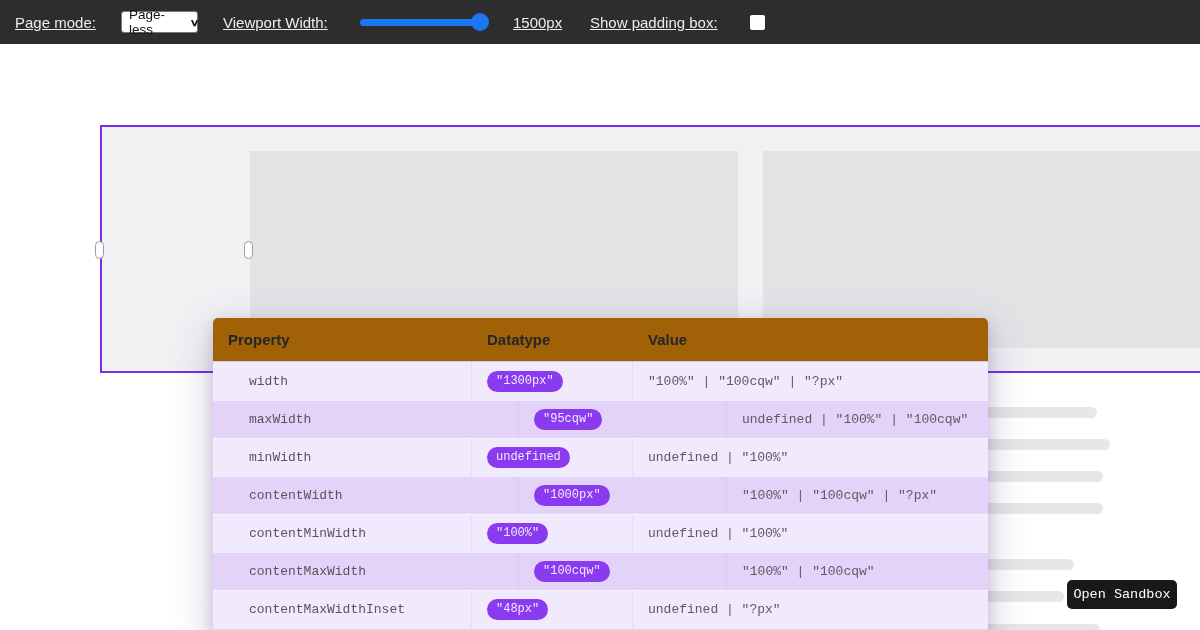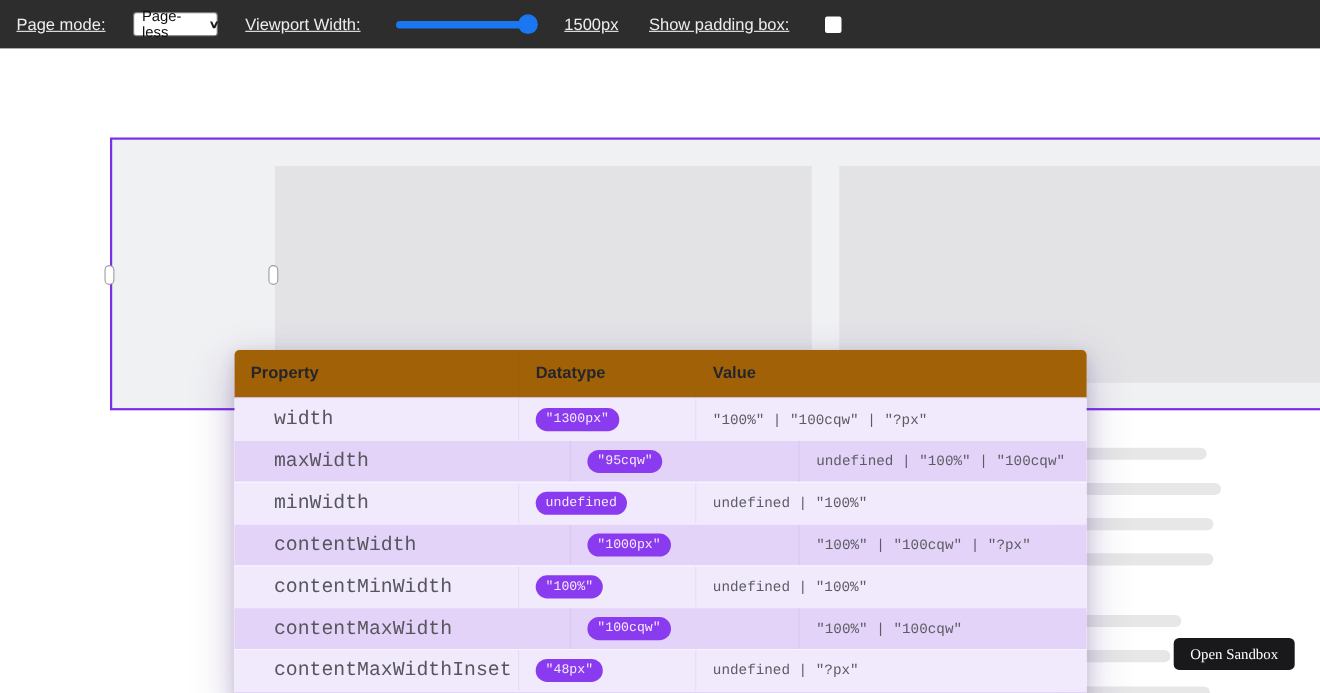--- a/index.html
+++ b/index.html
@@ -125,39 +125,39 @@
   }
   .pt-header .pt-cell {
     font-size: 15px; font-weight: bold; color: #25252b;
   }
   .pt-body-row { height: 38px; }
   .pt-body-row.odd  { background: #f1e9fc; }
   .pt-body-row.even { background: #e3d3f8; gap: 47px; }
   .pt-body-row + .pt-body-row { border-top: 1px solid rgba(255,255,255,0.55); }
   .pt-cell { padding-left: 15px; height: 100%; display: flex; align-items: center; }
   .pt-cell.c2, .pt-cell.c3 { border-left: 1px solid rgba(103,58,183,0.07); }
-  .pt-property { font-size: 18px; color: #56565e; padding-left: 36px; }
+  .pt-property { font-size: 13px; color: #56565e; padding-left: 36px; }
   .pt-datatype { font-size: 13px; color: #5c5c64; }
   .value-badge {
     display: inline-block;
     background: #8a3bef; color: #f3eaff;
     font-size: 12px; line-height: 1;
     padding: 4px 9px 5px;
     border-radius: 11px;
     white-space: nowrap;
   }
   .pt-partial-row { height: 10px; background: #e3d3f8; border-top: 1px solid rgba(255,255,255,0.55); }
 
   
   .open-sandbox-btn {
     position: absolute; left: 1067px; top: 580px;
     width: 110px; height: 29px;
     background: #19191b; color: #ffffff;
     border: none; border-radius: 5px;
-    font-family: Liberation Serif, serif;
+    font-family: Liberation Mono, monospace;
     font-size: 13.5px;
     display: flex; align-items: center; justify-content: center;
     z-index: 6;
     cursor: pointer;
   }
 </style>
 </head>
 <body>
 
 <div class="toolbar">

